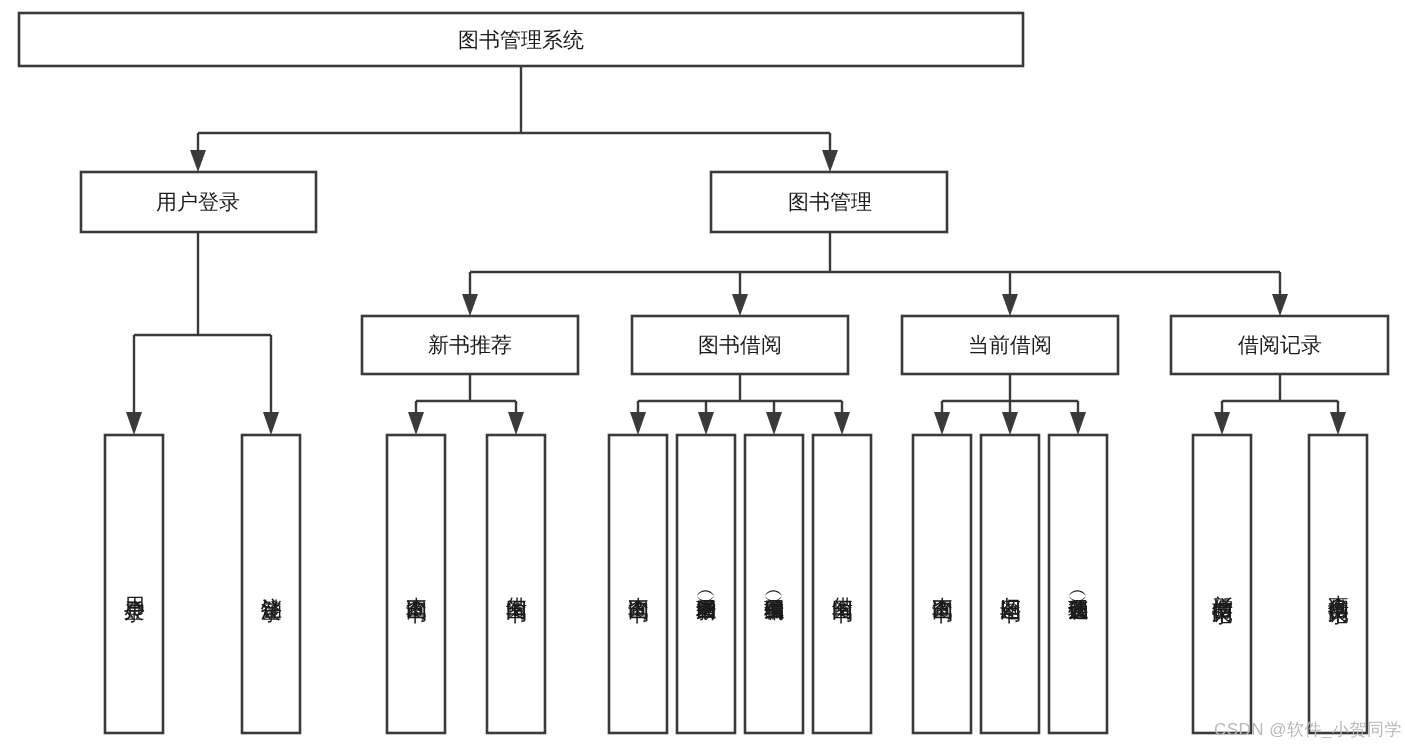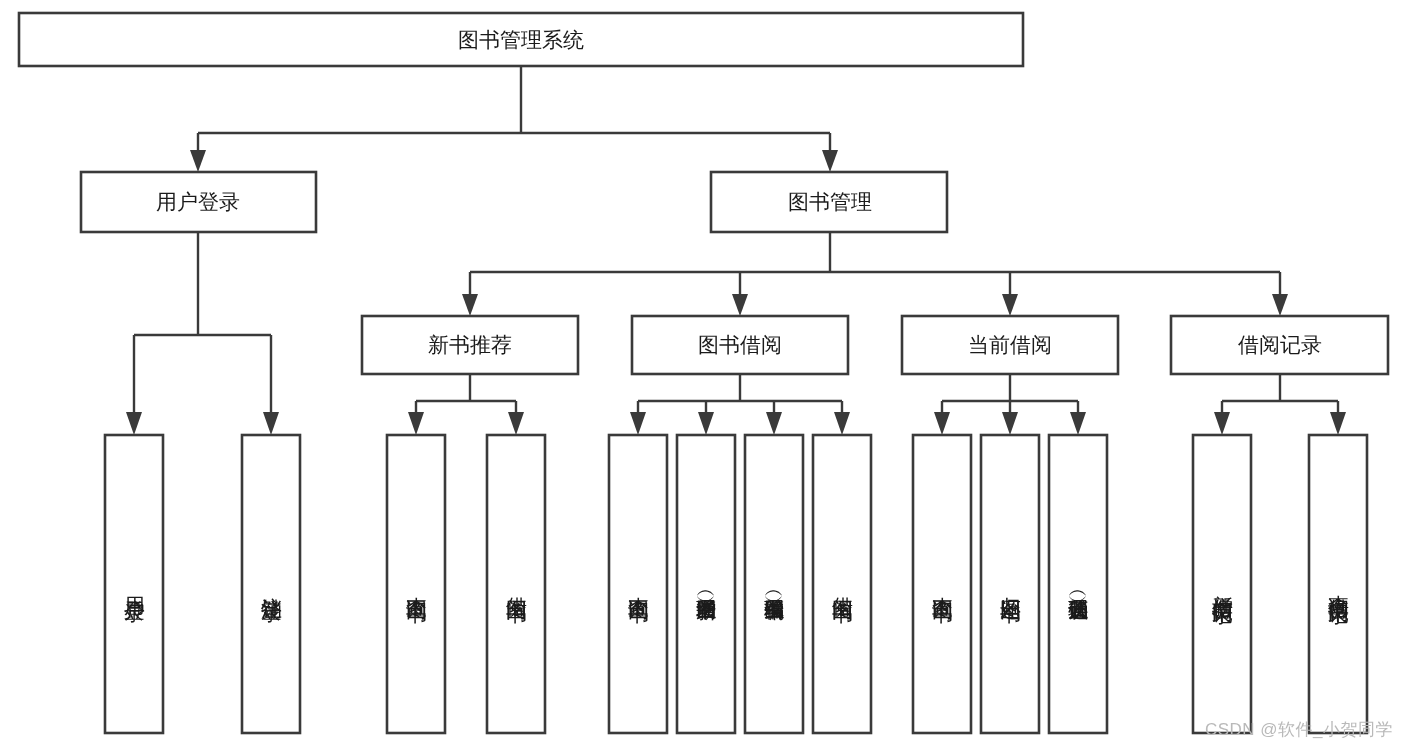--- a/index.html
+++ b/index.html
@@ -60,21 +60,21 @@
     color: #1b1b1b;
     white-space: nowrap;
     text-align: center;
   }
   .leaf-label.tight {
     letter-spacing: 0px;
     font-size: 20px;
   }
   .watermark {
     position: absolute;
-    right: 12px;
+    right: 3px;
     bottom: 6px;
     font-family: "Liberation Sans", "DejaVu Sans", sans-serif;
     font-size: 17px;
     color: #b9b9b9;
     letter-spacing: 0.5px;
     white-space: nowrap;
   }
 </style>
 </head>
 <body>

